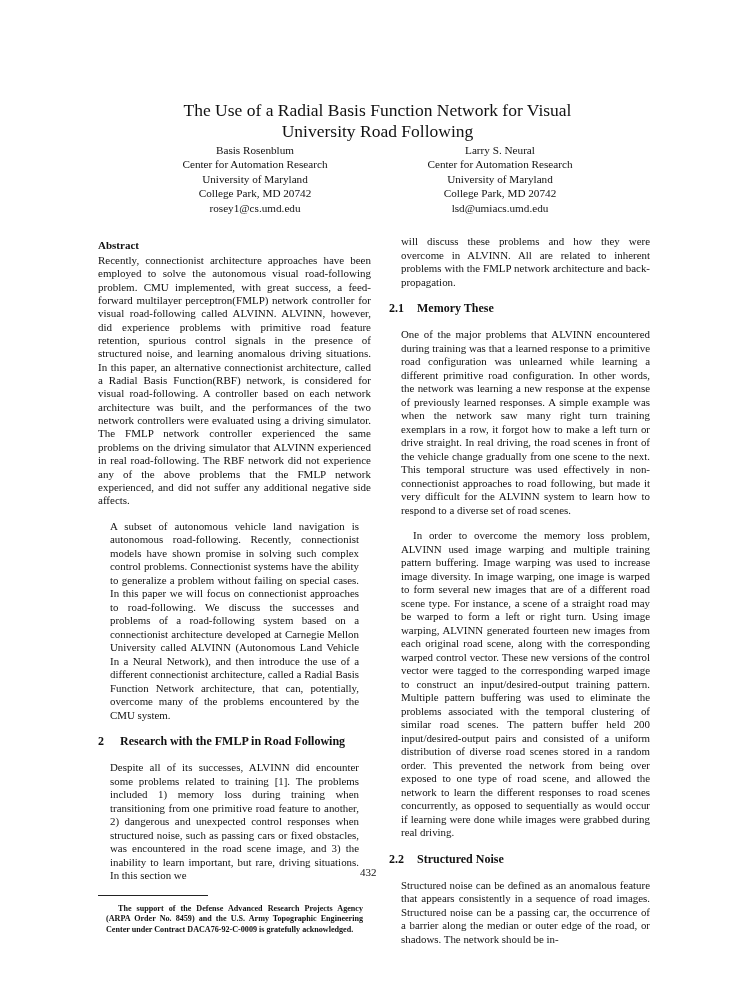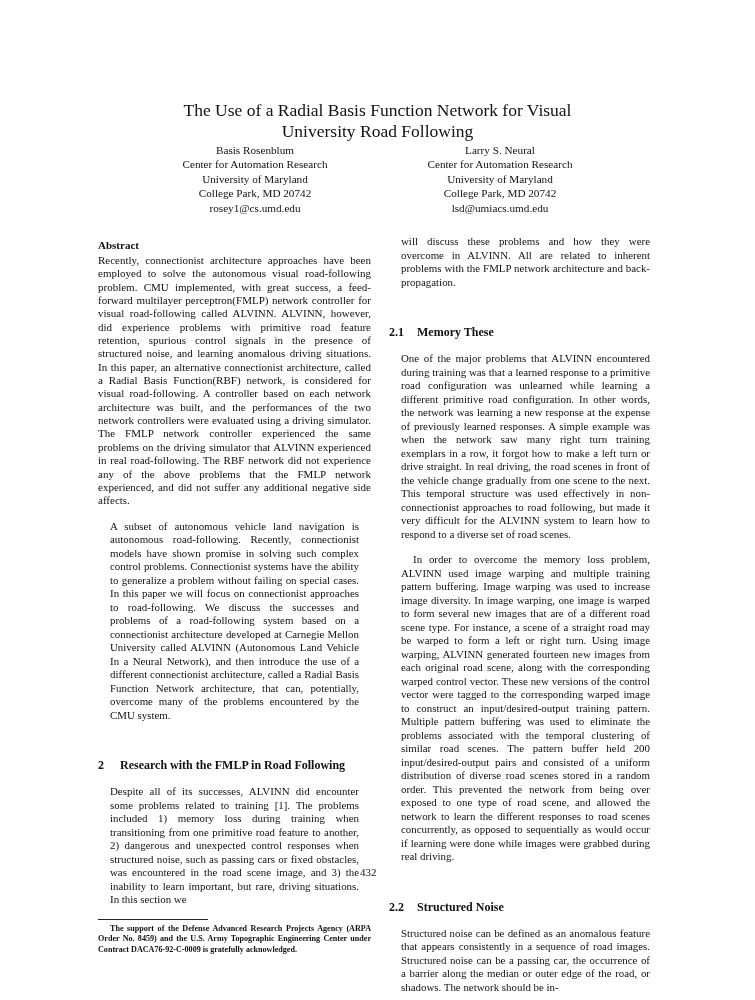--- a/index.html
+++ b/index.html
@@ -7,26 +7,26 @@
   .page { position: absolute; left: 0; top: 4px; width: 660px; height: 1000px; padding-left: 21px; }
   .title { position: absolute; left: 150px; width: 455px; top: 96px; text-align: center; font-family: "Liberation Serif", serif; font-size: 17.5px; line-height: 21px; }
   .authors { position: absolute; top: 139px; left: 150px; width: 455px; display: flex; justify-content: space-between; }
   .author { text-align: center; font-family: "Liberation Serif", serif; font-size: 11.2px; line-height: 14.4px; width: 210px; }
   .col { position: absolute; top: 219px; width: 273px; font-family: "Liberation Serif", serif; }
   .col.left { left: 98px; }
   .col.right { left: 389px; }
   .abs-h { font-weight: bold; font-size: 11px; margin: 16px 0 3px 0; }
   .abs-p { font-size: 11px; line-height: 13.35px; text-align: justify; margin: 0; }
   .sec-h { font-weight: bold; font-size: 12px; margin: 6px 0 2px 0; line-height: 15px; }
-  .sec-h .num { display: inline-block; width: 22px; margin-top: 24px; }
+  .sec-h .num { display: inline-block; width: 22px; }
   .sub-h .num { display: inline-block; width: 28px; }
   .p { font-size: 10.9px; line-height: 13.5px; text-align: justify; margin: 12px; }
   .p.indent { text-indent: 12px; }
   .fn-rule { width: 110px; border-top: 1px solid #222; margin: 8px 0 4px 0; }
-  .fn { font-size: 8.1px; line-height: 10.6px; text-align: justify; margin: 0; text-indent: 12px; font-weight: bold; }
+  .fn { font-size: 8.1px; line-height: 10.6px; text-align: justify; margin: 8px; text-indent: 12px; font-weight: bold; }
   .pagenum { position: absolute; top: 862px; left: 360px; width: 35px; font-family: "Liberation Serif", serif; font-size: 11px; }
 </style>
 </head>
 <body>
 
 <div class="page">
 
   <div class="title">
     <div>The Use of a Radial Basis Function Network for Visual</div>
     <div>University Road Following</div>

